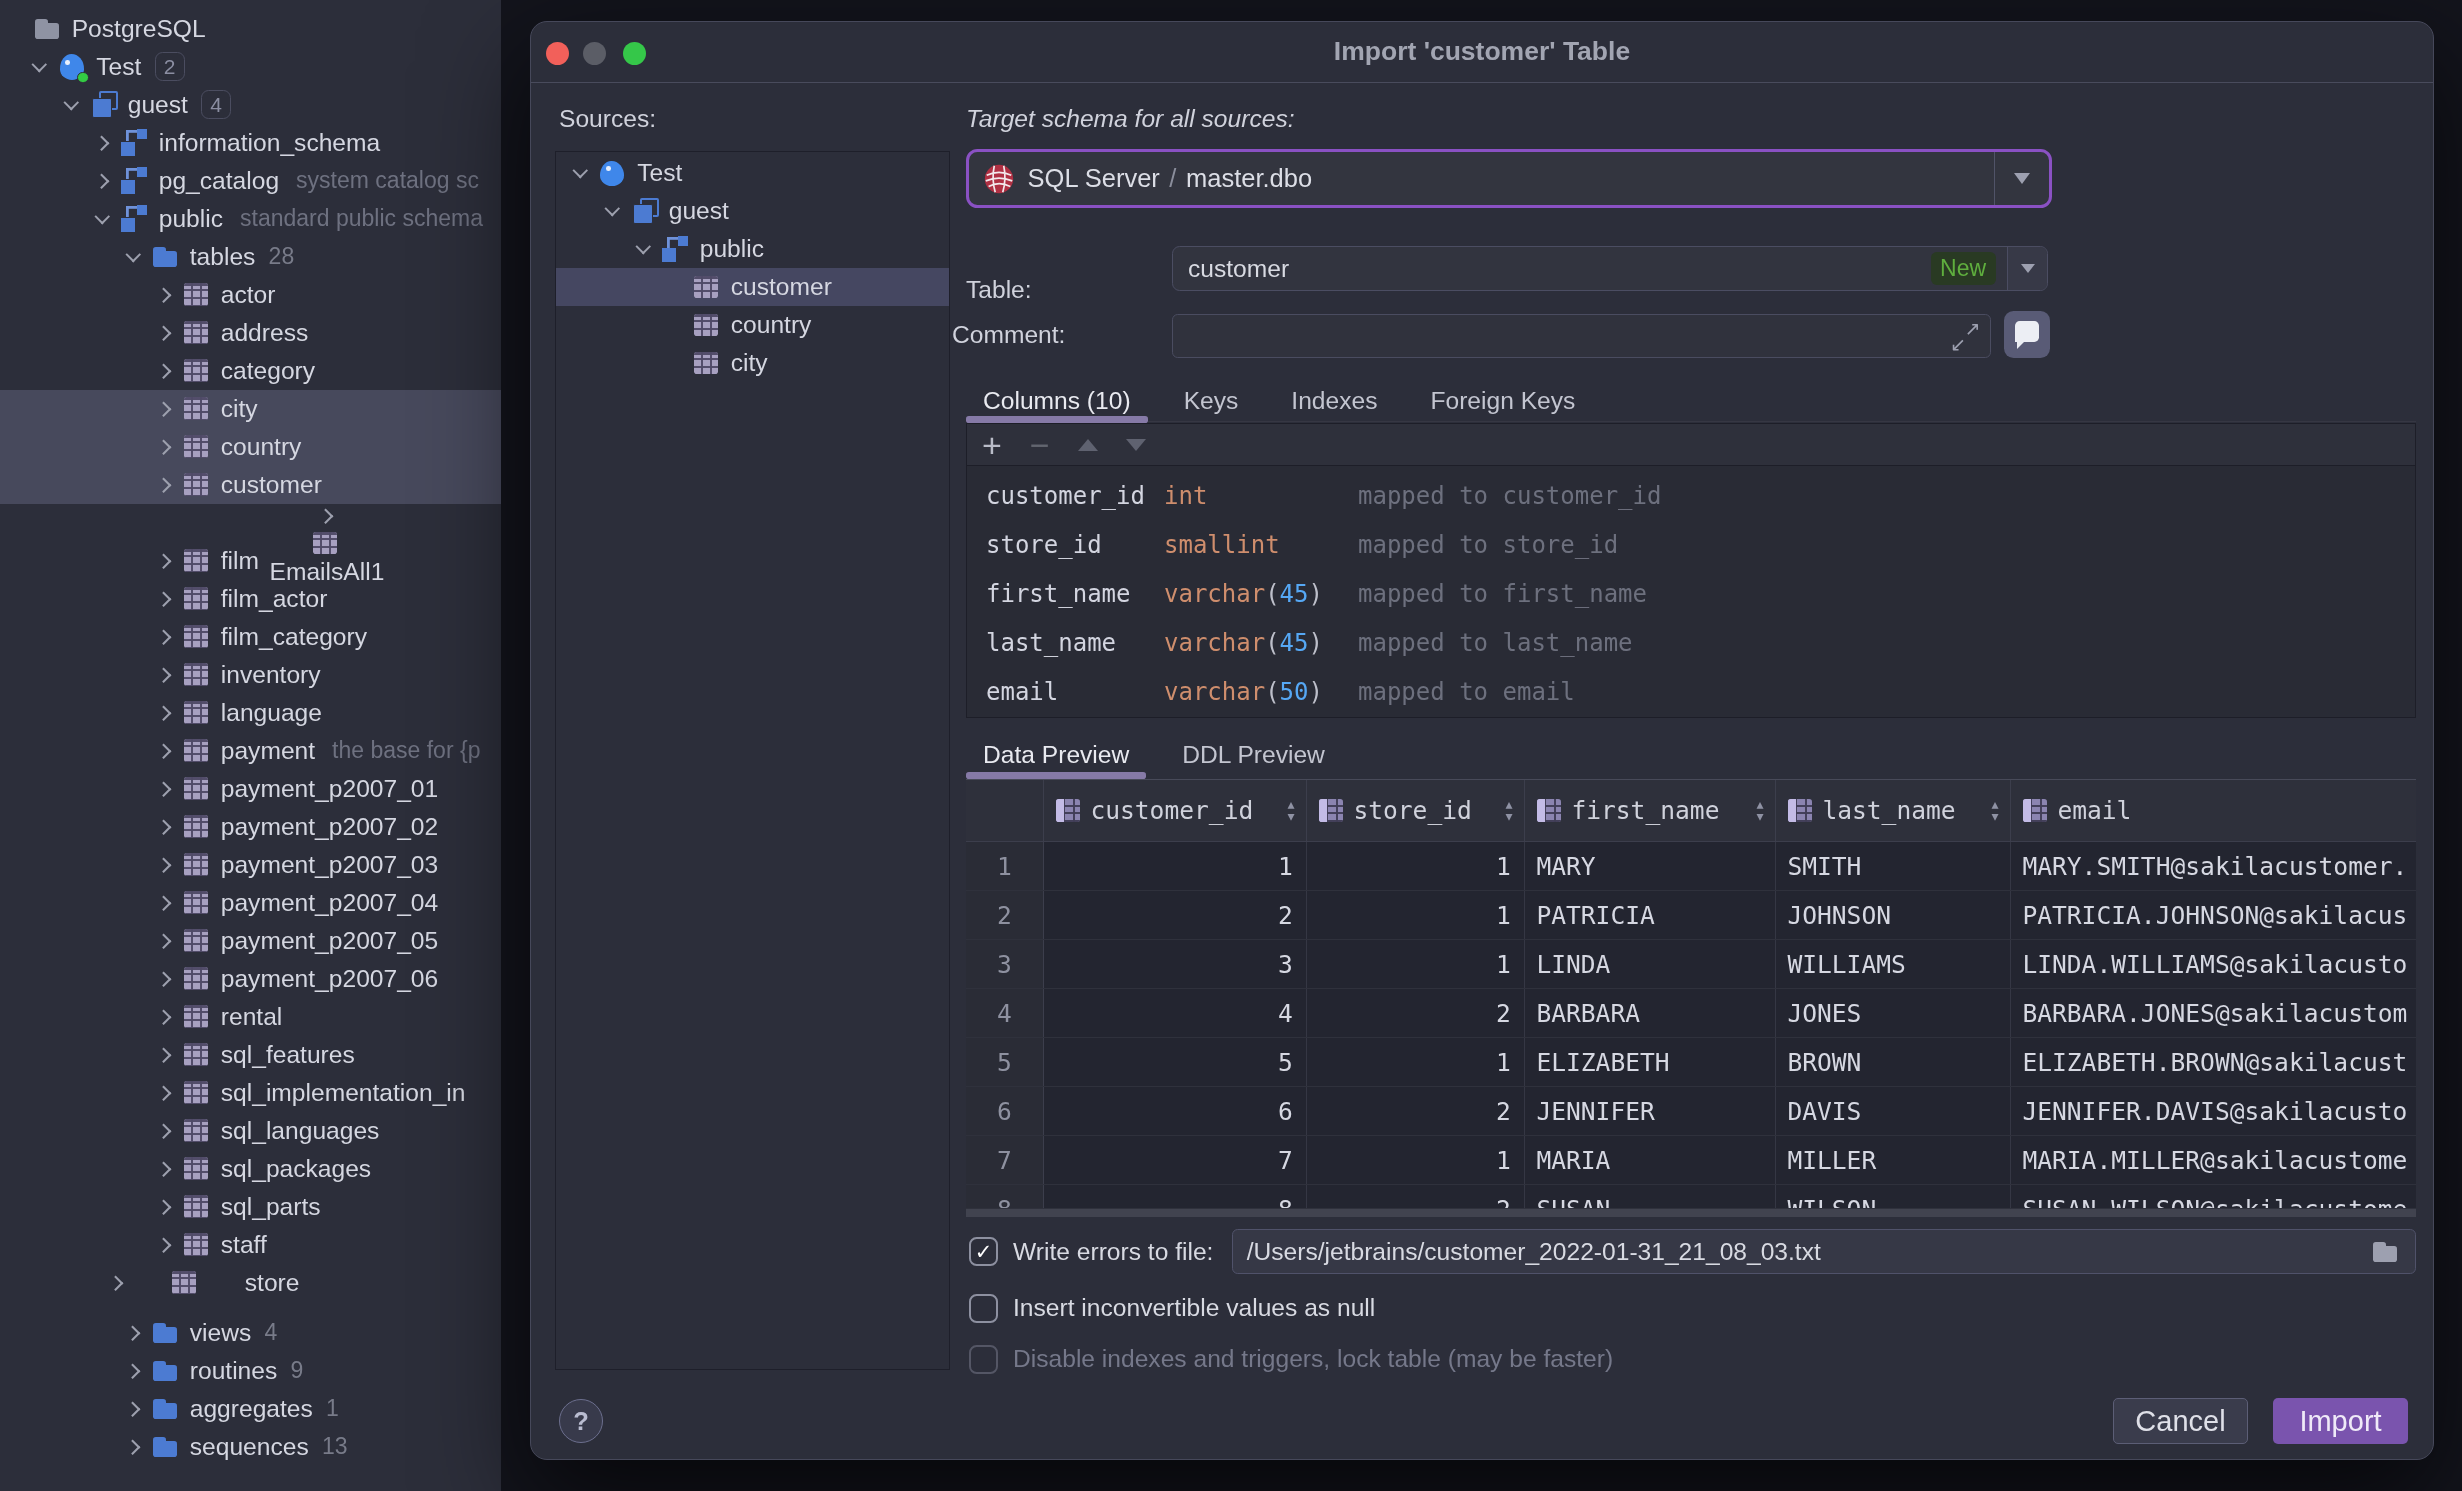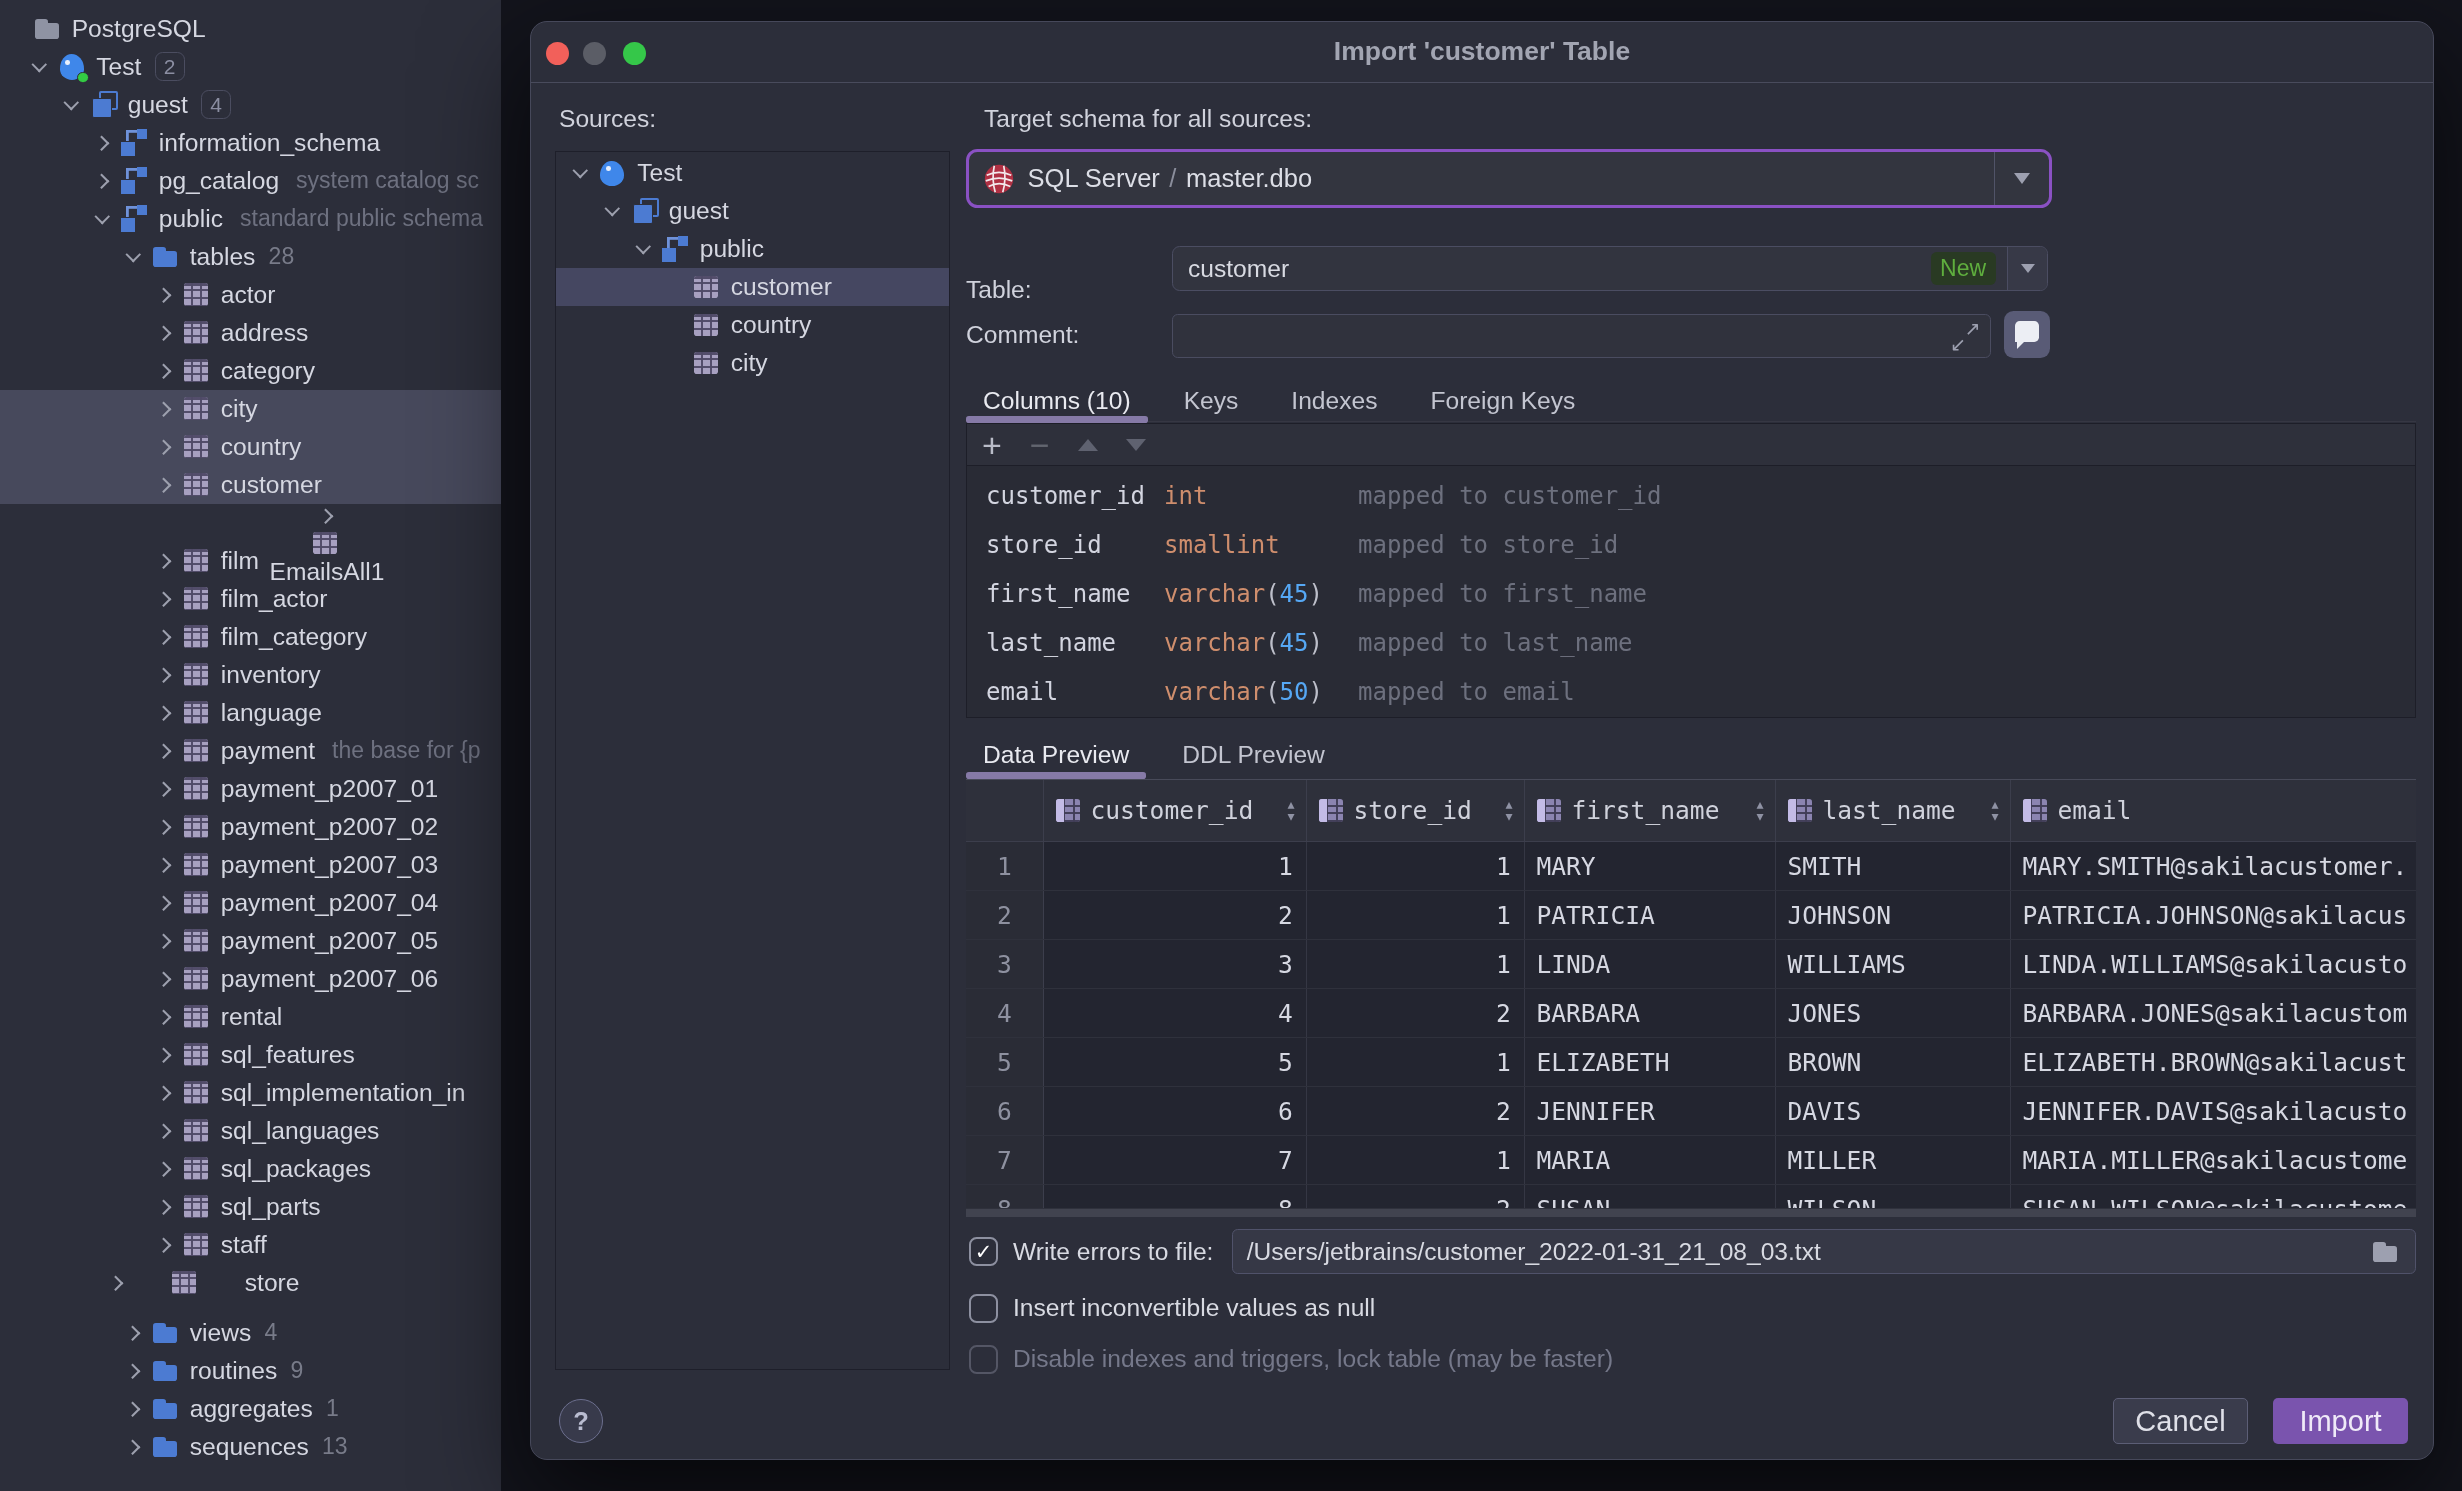--- a/index.html
+++ b/index.html
@@ -66,23 +66,23 @@
               border-radius:17px 17px 0 0; }
   .tl { position:absolute; top:20px; width:23px; height:23px; border-radius:50%; }
   .tl.red { left:15px; background:#f2605a; }
   .tl.gray { left:52px; background:#5b5d66; }
   .tl.green { left:92px; background:#35c749; }
   .title { position:absolute; top:0; left:50%; transform:translateX(-50%); height:61px; line-height:59px;
            color:#a2a5b2; font-size:26.5px; font-weight:bold; white-space:nowrap; }
 
   .label { position:absolute; color:#d0d2dc; font-size:24.6px; white-space:nowrap; }
   .sources-label { left:28px; top:83px; }
-  .target-label { left:453px; top:83px; }
+  .target-label { left:435px; top:83px;font-style:italic; }
   .table-label { left:435px; top:254px; }
-  .comment-label { left:435px; top:299px; }
+  .comment-label { left:421px; top:299px; }
 
   .sources-panel { position:absolute; left:24px; top:129px; width:395px; height:1219px;
                    border:0.9px solid #1e1f2a; overflow:hidden; padding-top:1.9px; }
   .sources-panel .trow { height:38px; }
   .sources-panel .trow.selected { background:#454761; }
   .sources-panel .ticon.icon-postgresql::before,
   .sources-panel .icon-database::after { border-color:#2c2e3a; }
 
   
   .target-combo { position:absolute; left:435px; top:127px; width:1086px; height:59px;

